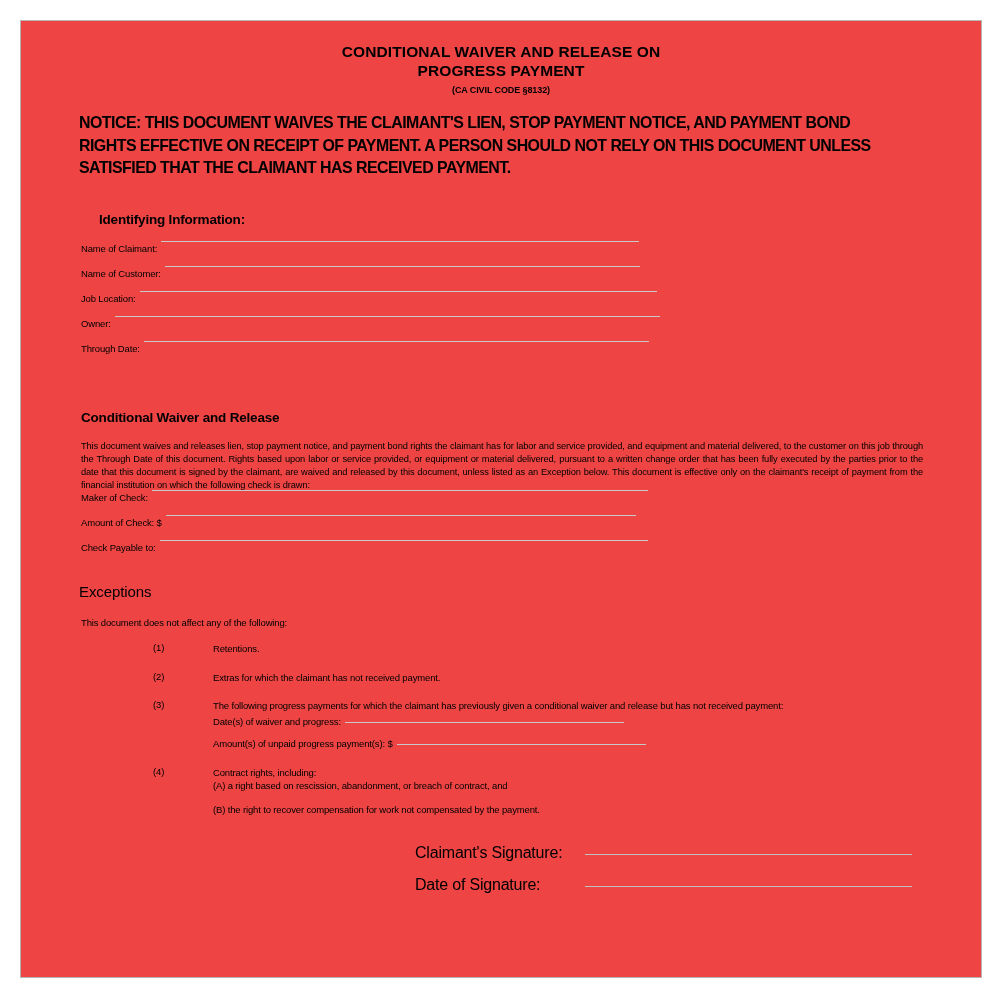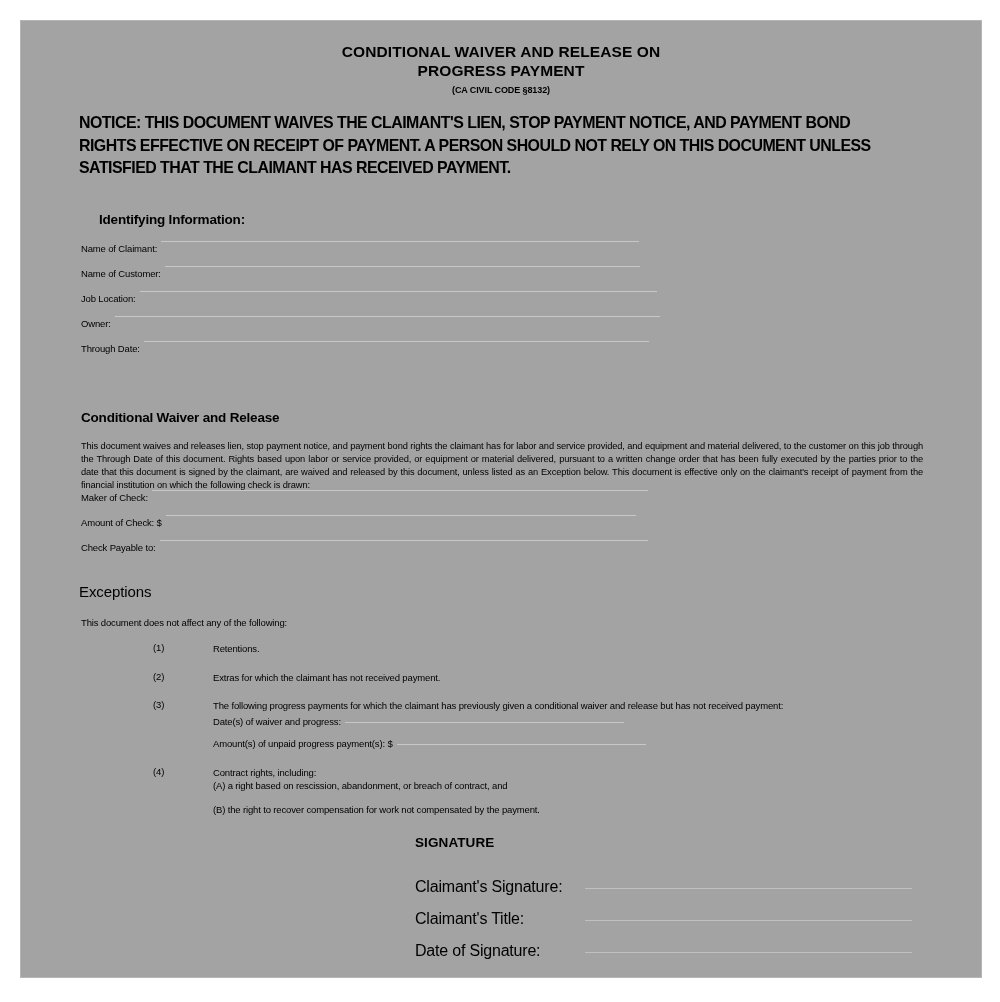--- a/index.html
+++ b/index.html
@@ -12,21 +12,21 @@
     font-family: "Liberation Sans", sans-serif;
     color: #000000;
   }
   .page {
     position: absolute;
     left: 20px;
     top: 20px;
     width: 962px;
     height: 958px;
     border: 1px solid #b5b5b5;
-    background: #a3a3a3;
+    background: #ef4444;
   }
   .inner {
     position: relative;
     width: 100%;
     height: 100%;
     padding: 0;
   }
 
   
   .title-block { text-align: center; padding-top: 21px; }
@@ -261,30 +261,25 @@
         <span class="exc-num">(4)</span>
         <span class="exc-body">
           <span>Contract rights, including:</span>
           <span style="display:block;">(A) a right based on rescission, abandonment, or breach of contract, and</span>
           <span style="display:block;margin-top:10px;">(B) the right to recover compensation for work not compensated by the payment.</span>
         </span>
       </div>
 
     </div>
 
-    <div class="sig-title">SIGNATURE</div>
     <div class="sig-rows">
       <div class="sig-row">
         <span class="sig-label">Claimant's Signature:</span>
         <span class="sig-rule"></span>
       </div>
       <div class="sig-row">
-        <span class="sig-label">Claimant's Title:</span>
-        <span class="sig-rule"></span>
-      </div>
-      <div class="sig-row">
         <span class="sig-label">Date of Signature:</span>
         <span class="sig-rule"></span>
       </div>
     </div>
 
   </div>
 </div>
 
 </body></html>

